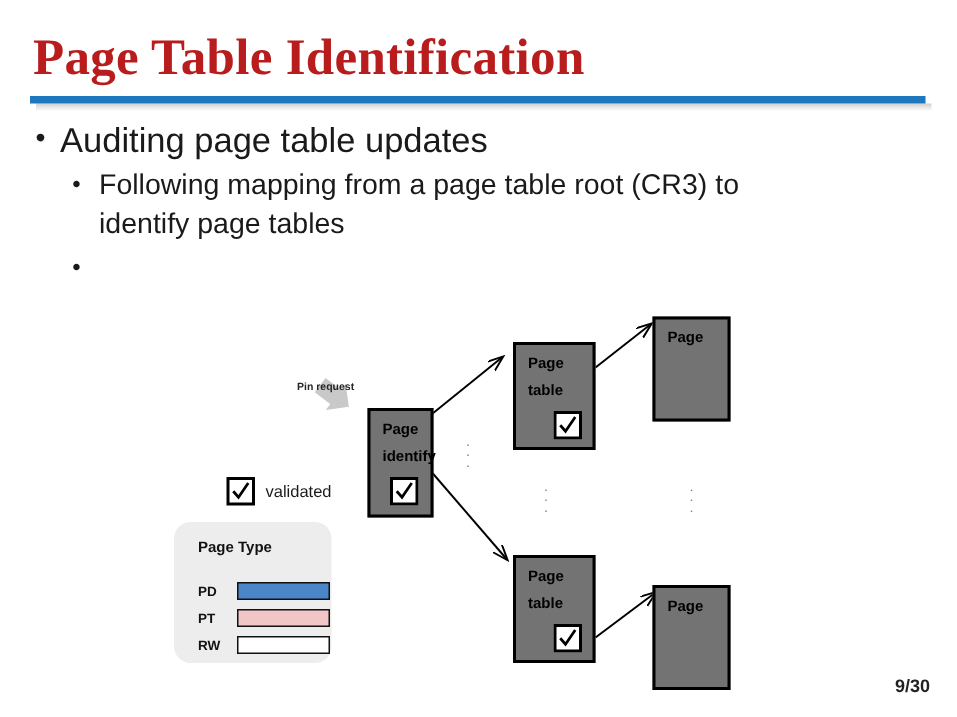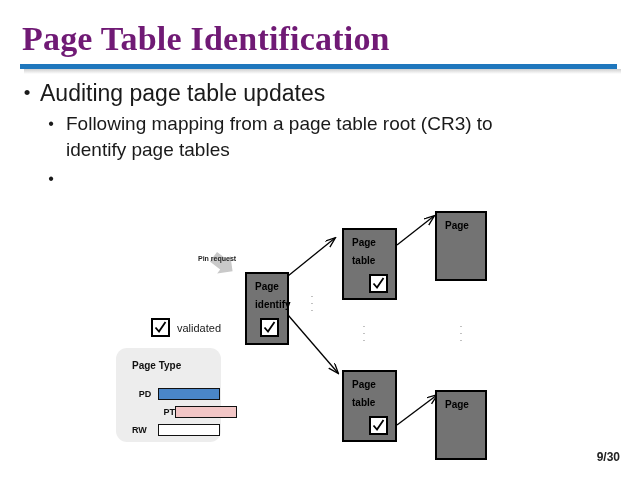--- a/index.html
+++ b/index.html
@@ -13,21 +13,21 @@
   #slide{position:absolute;inset:0;width:638px;height:478px;background:#fff;}
 
   
   .slide-title{
     position:absolute;
     left:22px; top:20px;
     font-family:"Liberation Serif", serif;
     font-weight:bold;
     font-size:34px;
     line-height:38px;
-    color:#701a75;
+    color:#b91c1c;
     letter-spacing:.2px;
     white-space:nowrap;
   }
   .title-rule{
     position:absolute;
     left:20px; top:64px;
     width:597px; height:5px;
     background:#1f77bd;
   }
   .title-rule-shadow{
@@ -255,25 +255,25 @@
       <svg width="15" height="15" viewBox="0 0 15 15">
           <path d="M2.5,7.5 L6,11.5 L12.5,2" fill="none" stroke="#000" stroke-width="1.8"></path>
         </svg>
     </span>
     <span class="vtext">validated</span>
   </div>
 
   <div class="legend-panel" style="left: 116px; top: 348px; width: 105px; height: 94px; background: rgb(237, 237, 237);">
     <div class="legend-title">Page Type</div>
 
-    <div class="legend-row" style="left:16px;top:40px;text-align:center;">
+    <div class="legend-row" style="left:16px;top:40px;">
       <span class="key">PD</span>
       <span class="swatch" id="sw0" style="background: rgb(74, 134, 200);"></span>
     </div>
-    <div class="legend-row" style="left:33px;top:58px;text-align:right;">
+    <div class="legend-row" style="left:16px;top:58px;">
       <span class="key">PT</span>
       <span class="swatch" id="sw1" style="background: rgb(242, 198, 198);"></span>
     </div>
     <div class="legend-row" style="left:16px;top:76px;">
       <span class="key">RW</span>
       <span class="swatch" id="sw2" style="background: rgb(255, 255, 255);"></span>
     </div>
   </div>
 
   <div class="pagenum">9/30</div>

